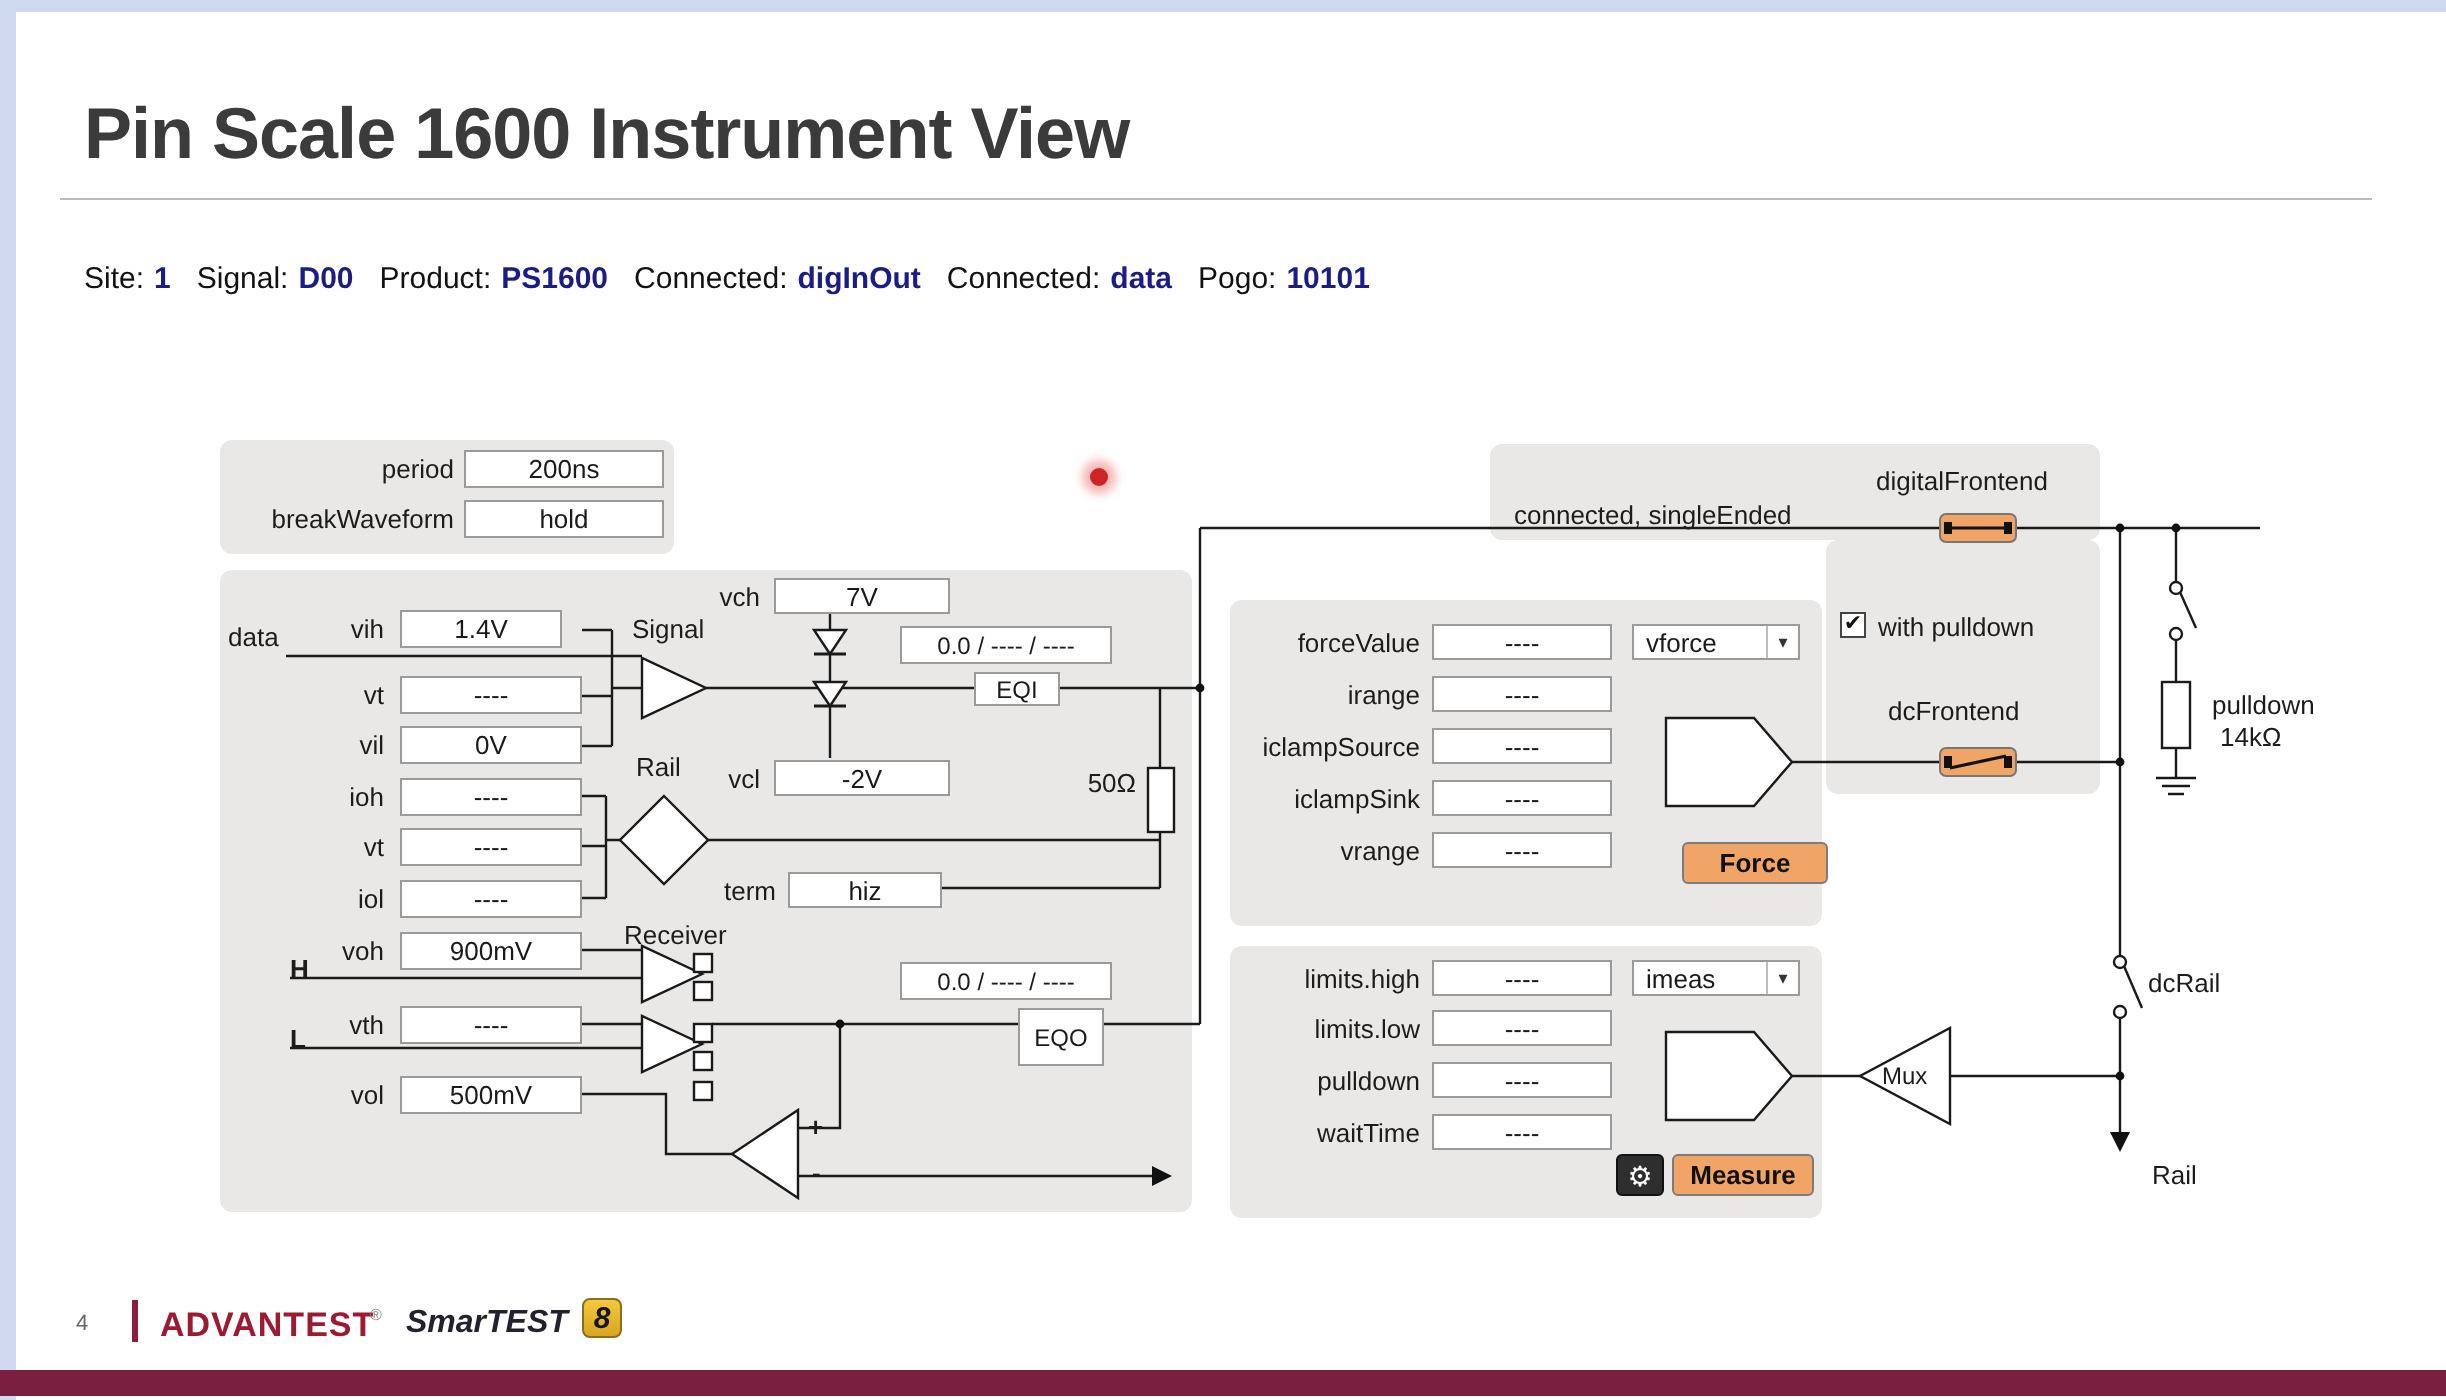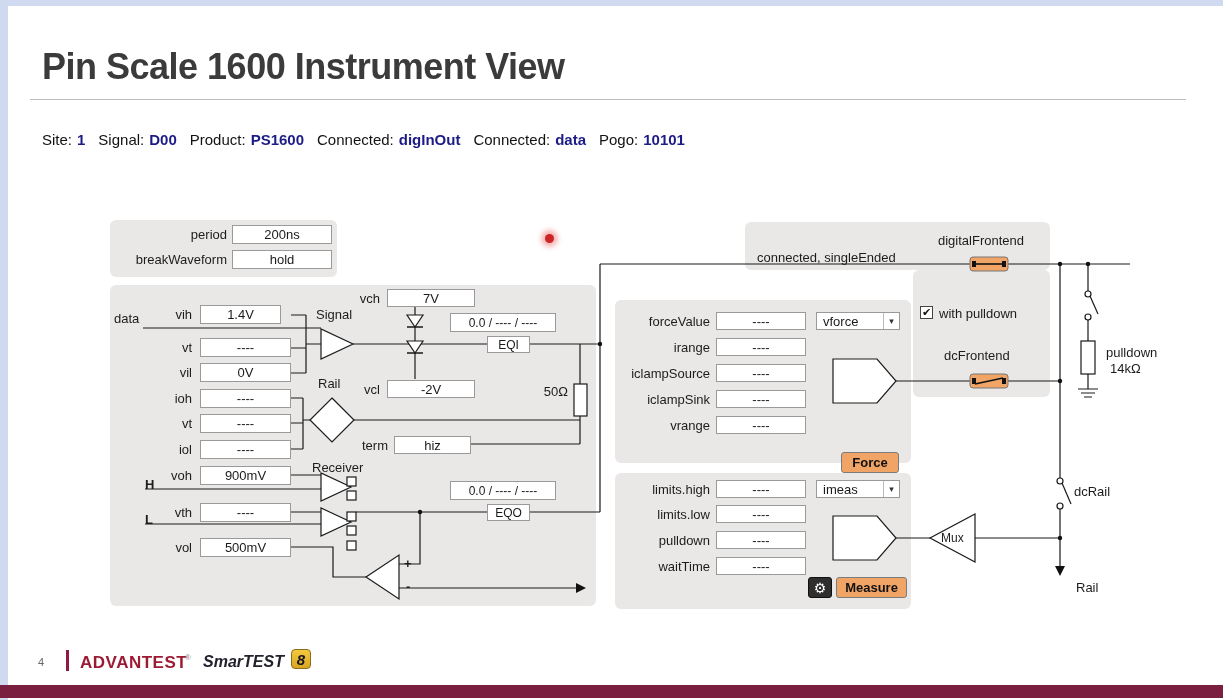--- a/index.html
+++ b/index.html
@@ -194,37 +194,37 @@
   <div class="lbl r" style="left:118px;top:468px;width:74px">voh</div>
   <div class="input" style="left:200px;top:466px;width:91px;height:19px">900mV</div>
   <div class="lbl r" style="left:118px;top:505px;width:74px">vth</div>
   <div class="input" style="left:200px;top:503px;width:91px;height:19px">----</div>
   <div class="lbl r" style="left:118px;top:540px;width:74px">vol</div>
   <div class="input" style="left:200px;top:538px;width:91px;height:19px">500mV</div>
 
   <div class="input sm" style="left:450px;top:313px;width:106px;height:19px">0.0 / ---- / ----</div>
   <div class="input sm" style="left:487px;top:336px;width:43px;height:17px">EQI</div>
   <div class="input sm" style="left:450px;top:481px;width:106px;height:19px">0.0 / ---- / ----</div>
-  <div class="input sm" style="left:487px;top:504px;width:43px;height:17px">EQO</div>
+  <div class="input sm" style="left:509px;top:504px;width:43px;height:29px">EQO</div>
 
   <div class="lbl r" style="left:616px;top:314px;width:94px">forceValue</div>
   <div class="input" style="left:716px;top:312px;width:90px;height:18px">----</div>
   <div class="dropdown" style="left:816px;top:312px;width:84px;height:18px">
     <span class="dval">vforce</span>
     <span class="darr">▾</span>
   </div>
   <div class="lbl r" style="left:616px;top:340px;width:94px">irange</div>
   <div class="input" style="left:716px;top:338px;width:90px;height:18px">----</div>
   <div class="lbl r" style="left:616px;top:366px;width:94px">iclampSource</div>
   <div class="input" style="left:716px;top:364px;width:90px;height:18px">----</div>
   <div class="lbl r" style="left:616px;top:392px;width:94px">iclampSink</div>
   <div class="input" style="left:716px;top:390px;width:90px;height:18px">----</div>
   <div class="lbl r" style="left:616px;top:418px;width:94px">vrange</div>
   <div class="input" style="left:716px;top:416px;width:90px;height:18px">----</div>
-  <div class="btn" style="left:841px;top:452px;width:58px;height:21px">Force</div>
+  <div class="btn" style="left:841px;top:421px;width:73px;height:21px">Force</div>
 
   <div class="lbl r" style="left:616px;top:482px;width:94px">limits.high</div>
   <div class="input" style="left:716px;top:480px;width:90px;height:18px">----</div>
   <div class="dropdown" style="left:816px;top:480px;width:84px;height:18px">
     <span class="dval">imeas</span>
     <span class="darr">▾</span>
   </div>
   <div class="lbl r" style="left:616px;top:507px;width:94px">limits.low</div>
   <div class="input" style="left:716px;top:505px;width:90px;height:18px">----</div>
   <div class="lbl r" style="left:616px;top:533px;width:94px">pulldown</div>

